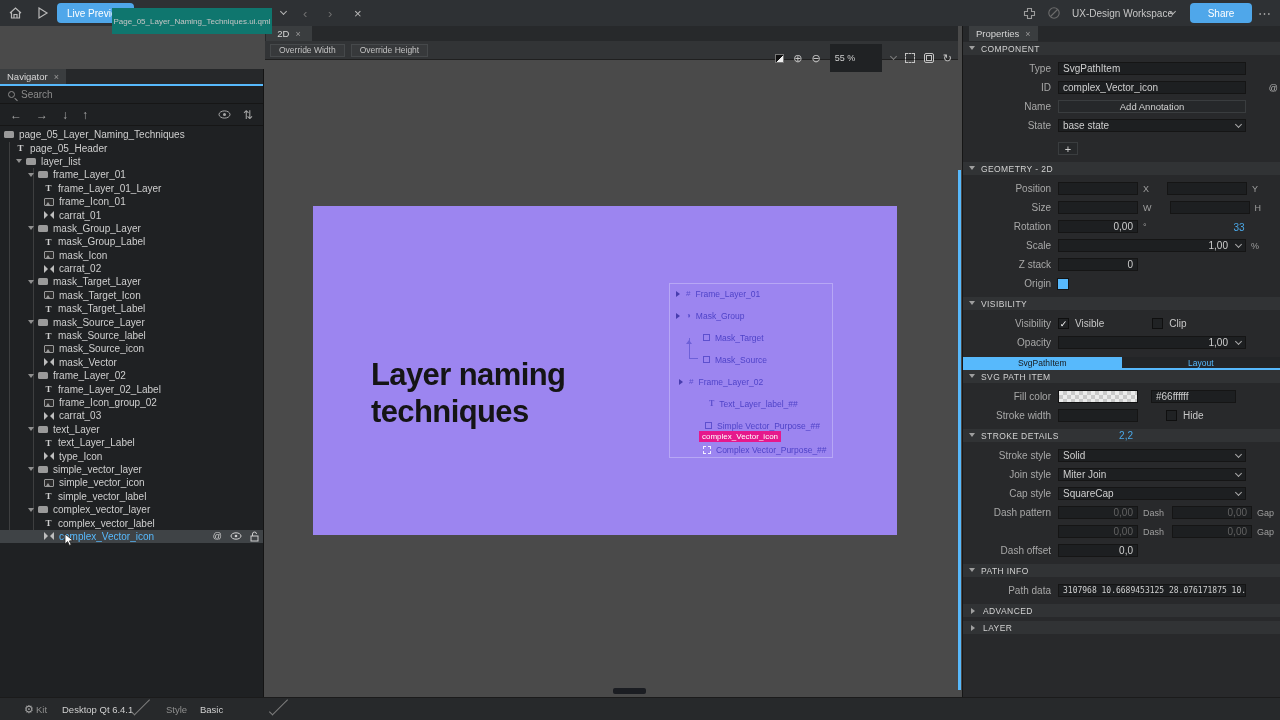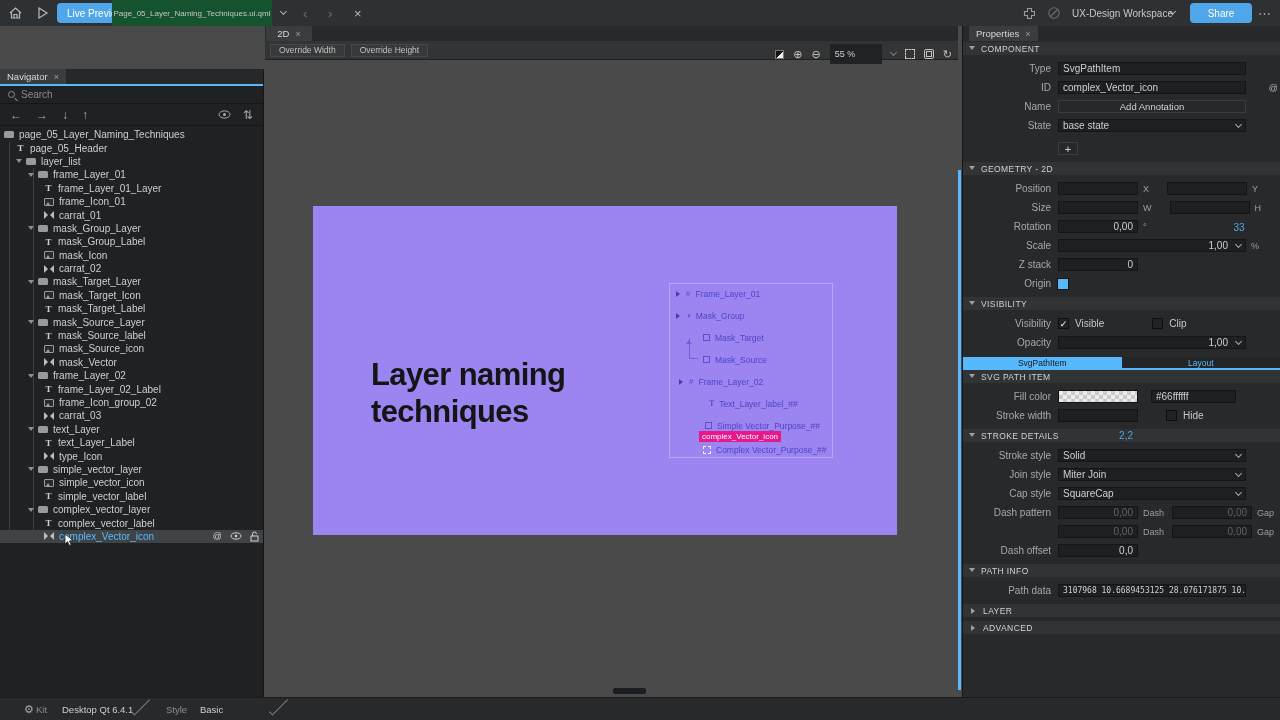--- a/index.html
+++ b/index.html
@@ -4,21 +4,21 @@
 <style>
   * { margin:0; padding:0; box-sizing:border-box; }
   html,body { width:1280px; height:720px; overflow:hidden; }
   body { font-family:"Liberation Sans", sans-serif; background:#4a4a4a; position:relative; color:#cfcfcf; }
 
   
   .topbar { position:absolute; left:0; top:0; width:1280px; height:26px; background:#2e3134; z-index:10; }
   .topbar .abs { position:absolute; top:0; height:26px; display:flex; align-items:center; }
   .icnbtn { color:#b9b9b9; font-size:13px; }
   .live-btn { position:absolute; left:57px; top:3px; height:20px; padding:0 10px; background:#4fa7ea; border-radius:4px; color:#fff; font-size:10px; display:flex; align-items:center; }
-  .filetab { position:absolute; left:112px; top:0; width:160px; height:26px; background:#14532d; color:#c6c6c6; font-size:8px; display:flex; align-items:center; justify-content:center; }
+  .filetab { position:absolute; left:112px; top:8px; width:160px; height:26px; background:#0f766e; color:#c6c6c6; font-size:8px; display:flex; align-items:center; justify-content:center; }
   .chev { display:inline-block; width:5px; height:5px; border-right:1.4px solid #b5b5b5; border-bottom:1.4px solid #b5b5b5; transform:rotate(45deg); margin-top:-3px; }
   .chev.dim { border-color:#7d7d7d; }
   .navarrow { color:#6f6f6f; font-size:13px; }
   .share-btn { position:absolute; left:1190px; top:3px; width:62px; height:20px; background:#4fa7ea; border-radius:4px; color:#fff; font-size:10px; display:flex; align-items:center; justify-content:center; }
   .wstext { font-size:10px; color:#c6c6c6; }
 
   
   .statusbar { position:absolute; left:0; bottom:0; width:1280px; height:23px; background:#27292b; border-top:1px solid #1b1b1b; z-index:10; }
   .statusbar span { position:absolute; top:0; height:22px; display:flex; align-items:center; font-size:9.5px; }
   .slabel { color:#8f8f8f; }
@@ -56,21 +56,21 @@
   .cursor { position:absolute; left:64px; top:464px; z-index:6; }
   .guide { position:absolute; width:1px; background:rgba(120,120,120,.35); }
 
   
   .canvas { position:absolute; left:265px; top:26px; width:693px; height:671px; background:#4a4a4a; }
   .ctabs { height:15px; background:#27292b; display:flex; align-items:flex-end; }
   .ovstrip { height:19px; background:#323436; border-bottom:1px solid #202020; display:flex; align-items:center; gap:6px; padding-left:5px; position:relative; }
   .ovbtn { height:13px; border:1px solid #46494b; background:#37393b; color:#c2c2c2; font-size:8.5px; display:flex; align-items:center; padding:0 8px; }
   .zoomctl { position:absolute; right:6px; top:3px; display:flex; align-items:center; gap:9px; color:#c4c4c4; font-size:11px; }
   .bw-ico { width:9px; height:9px; background:linear-gradient(135deg,#111 0 50%,#eee 50% 100%); border:1px solid #777; }
-  .zsel { width:52px; height:20px; background:#202224; font-size:9px; color:#cfcfcf; display:flex; align-items:center; padding:0 5px; }
+  .zsel { width:52px; height:28px; background:#202224; font-size:9px; color:#cfcfcf; display:flex; align-items:center; padding:0 5px; }
   .fit-ico { width:10px; height:10px; border:1.2px dashed #c4c4c4; }
   .selzoom-ico { width:10px; height:10px; border:1.2px solid #c4c4c4; border-radius:2px; display:flex; align-items:center; justify-content:center; }
   .selzoom-ico::after { content:""; width:4px; height:4px; border:1px solid #c4c4c4; }
   .hscroll { position:absolute; left:348px; bottom:3px; width:33px; height:6px; background:#1b1d22; border-radius:2px; }
 
   
   .artboard { position:absolute; left:48px; top:180px; width:584px; height:329px; background:#9c85f0; }
   .ab-title { position:absolute; left:58px; top:118px; width:220px; font-size:31px; line-height:37px; font-weight:700; letter-spacing:-0.6px; color:#151515;margin-top:32px; }
   .ovl { position:absolute; left:356px; top:77px; width:164px; height:175px; border:1px solid #b7a7f5; }
   .ovl .orow { position:absolute; height:11px; display:flex; align-items:center; font-size:8.5px; color:#4f43c8; white-space:nowrap; }
@@ -619,25 +619,25 @@
     </div>
   <div class="pbody">
     <div class="prow">
       <span class="plbl">Path data</span>
       <span class="pfld full pathfld">3107968 10.6689453125 28.076171875 10.6689453125 Z</span>
     </div>
   </div>
 
   <div class="phead">
       <span class="car r"></span>
-      <span>LAYER</span>
+      <span>ADVANCED</span>
     </div>
   <div class="phead">
       <span class="car r"></span>
-      <span>ADVANCED</span>
+      <span>LAYER</span>
     </div>
 </div>
 
 <div class="statusbar">
   <span style="left:24px; color:#a8a8a8; font-size:11px;">⚙</span>
   <span class="slabel" style="left:36px;">Kit</span>
   <span class="svalue" style="left:62px;">Desktop Qt 6.4.1</span>
   <span style="left:138px;">
       <span class="chev dim"></span>
     </span>

